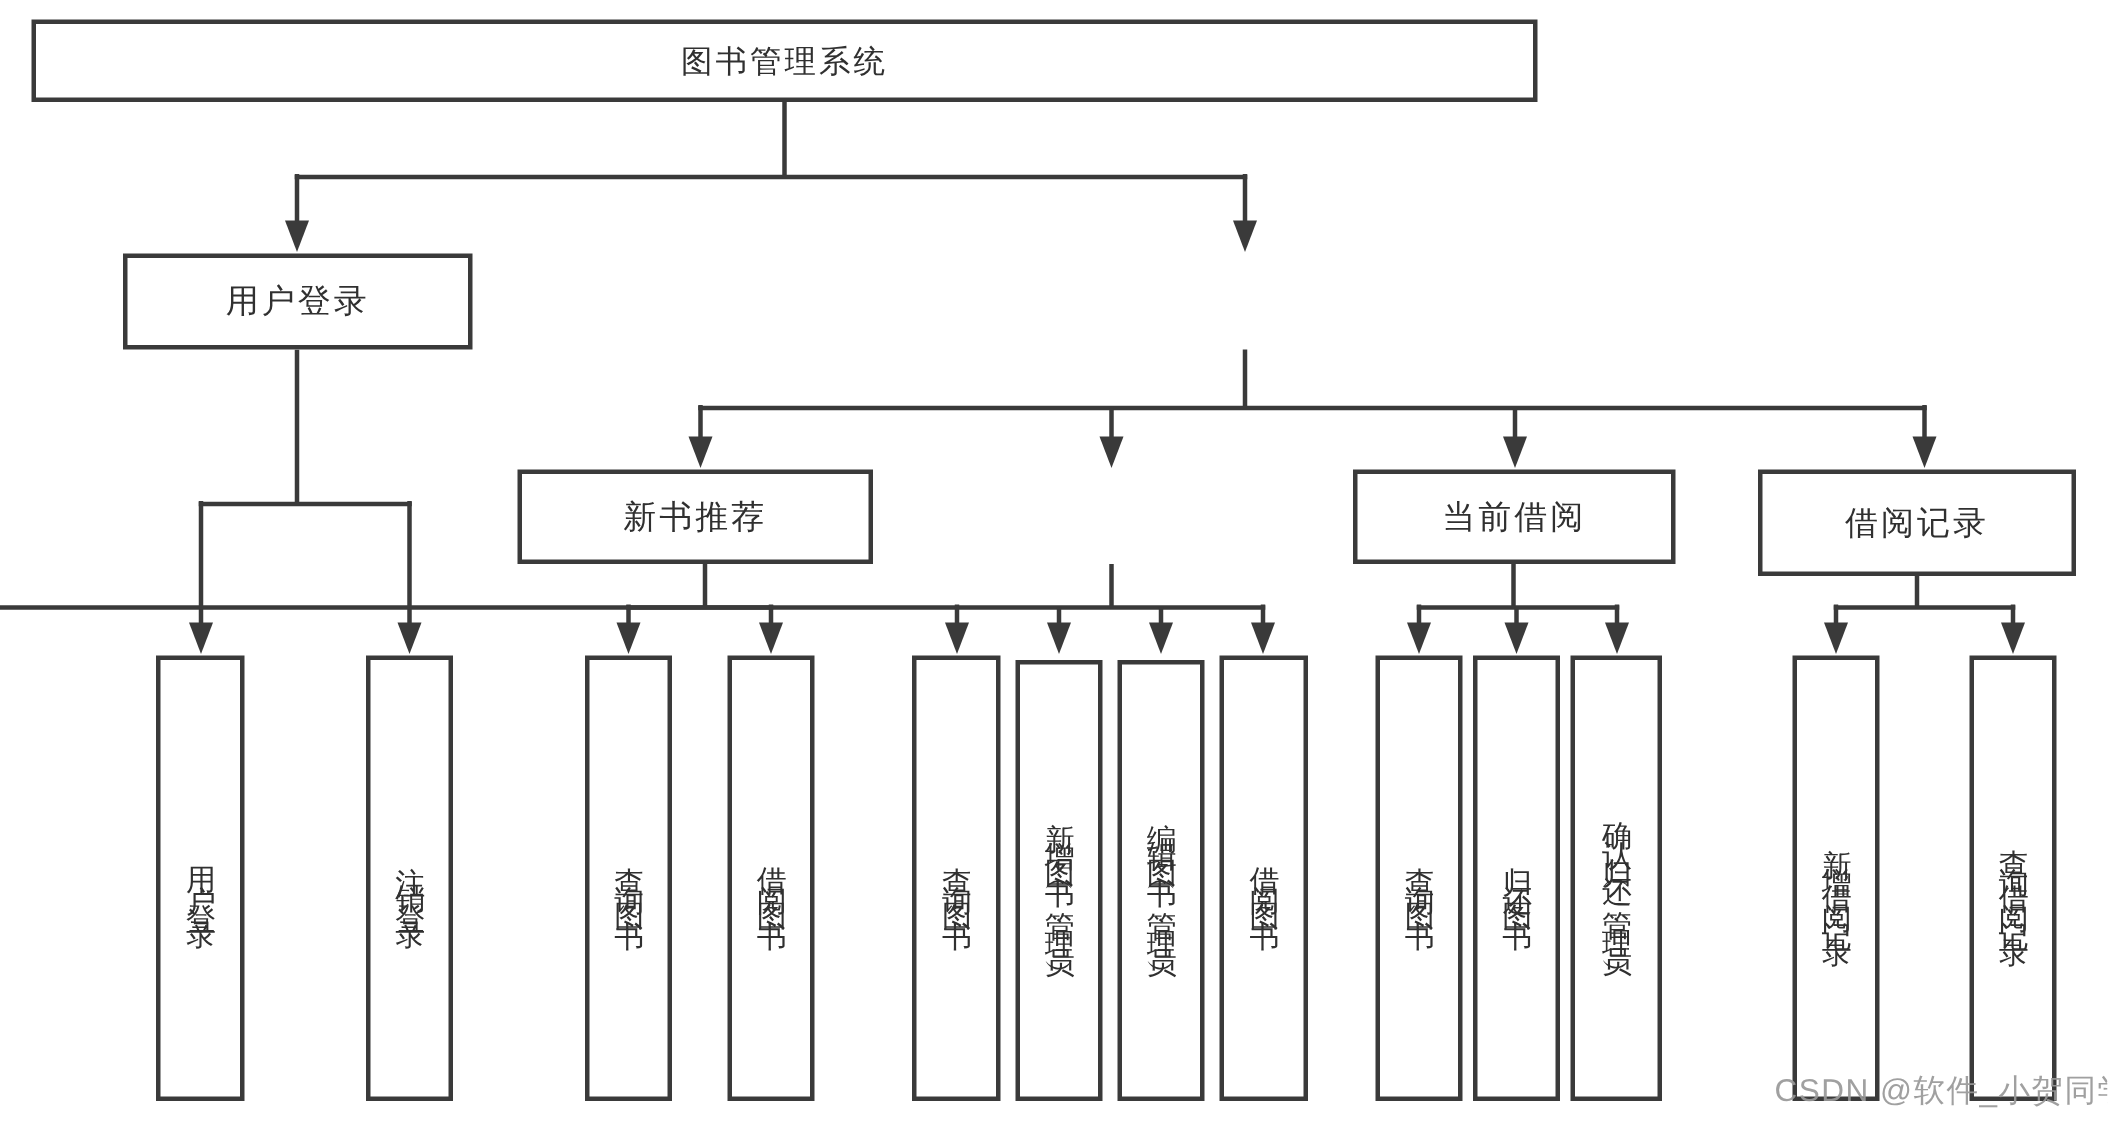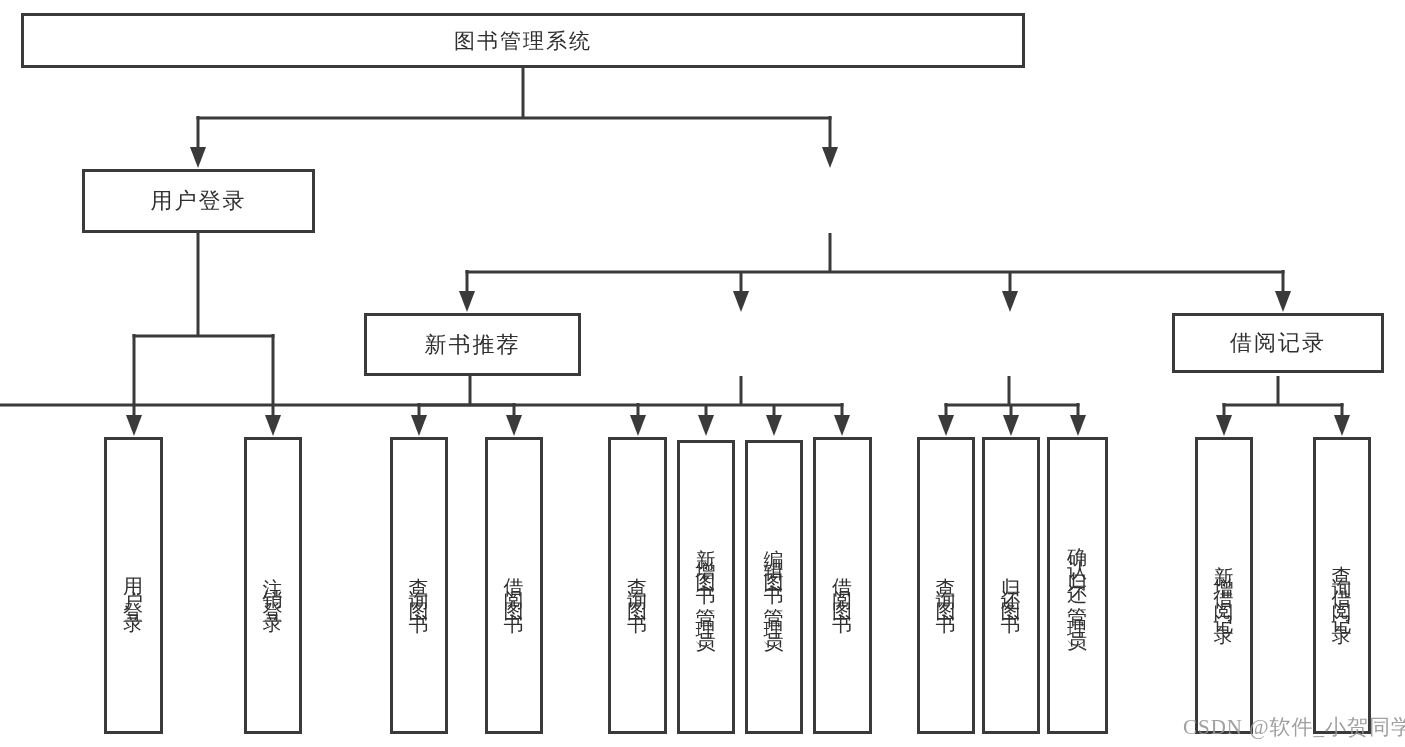--- a/index.html
+++ b/index.html
@@ -2,21 +2,21 @@
 <html><head>
 <meta charset="utf-8">
 <style>
   html, body { margin: 0; padding: 0; background: #ffffff; }
   .stage {
     position: relative;
     width: 1405px;
     height: 747px;
     background: #ffffff;
     overflow: hidden;
-    font-family: Liberation Serif, serif;
+    font-family: Liberation Sans, sans-serif;
     color: #303030;
   }
   .wires {
     position: absolute;
     left: 0; top: 0;
     width: 1405px; height: 747px;
     z-index: 1;
   }
   .node {
     position: absolute;
@@ -122,24 +122,27 @@
   </svg>
 
   <div class="node h root" style="left:21px; top:13px; width:1004px; height:55px;">
     <span class="label">图书管理系统</span>
   </div>
 
   <div class="node h" style="left:82px; top:169px; width:233px; height:64px;">
     <span class="label">用户登录</span>
   </div>
 
-  <div class="node h" style="left:364px; top:313px; width:217px; height:63px;">
+  <div class="node h" style="left:345px; top:313px; width:237px; height:63px;">
     <span class="label">新书推荐</span>
   </div>
-  <div class="node h" style="left:1172px; top:313px; width:212px; height:60px;">
+  <div class="node h" style="left:902px; top:313px; width:215px; height:63px;">
+    <span class="label">当前借阅</span>
+  </div>
+  <div class="node h" style="left:1172px; top:313px; width:212px; height:71px;">
     <span class="label">借阅记录</span>
   </div>
 
   <div class="node v" style="left:104px; top:437px; width:59px; height:297px;">
     <span class="label">用户登录</span>
   </div>
   <div class="node v" style="left:244px; top:437px; width:58px; height:297px;">
     <span class="label">注销登录</span>
   </div>
 

